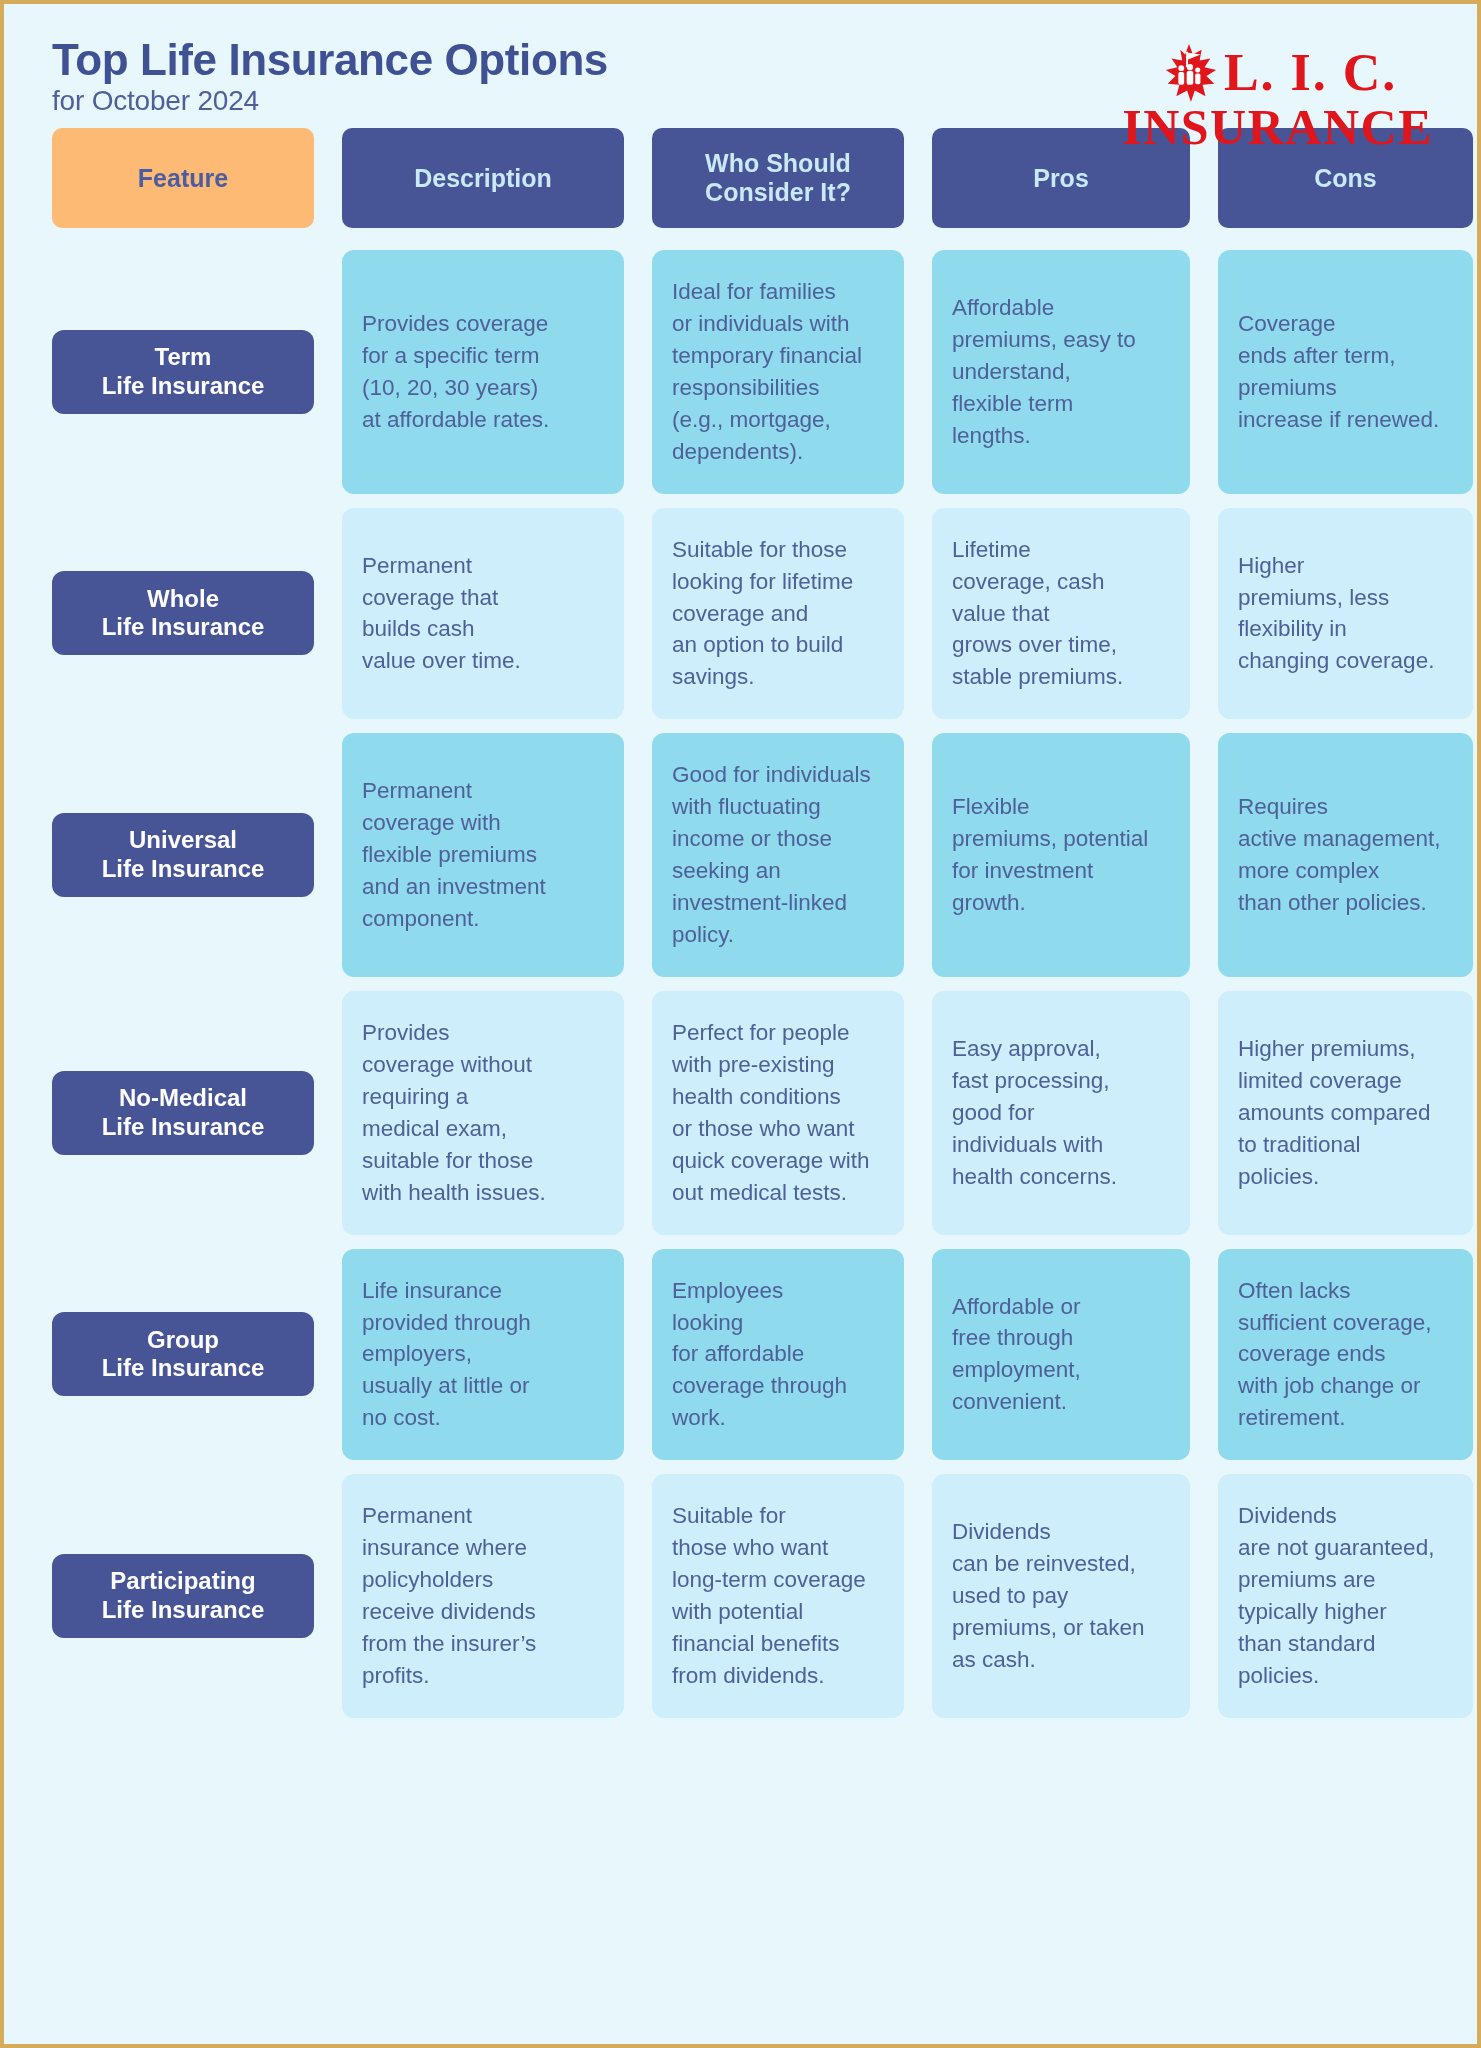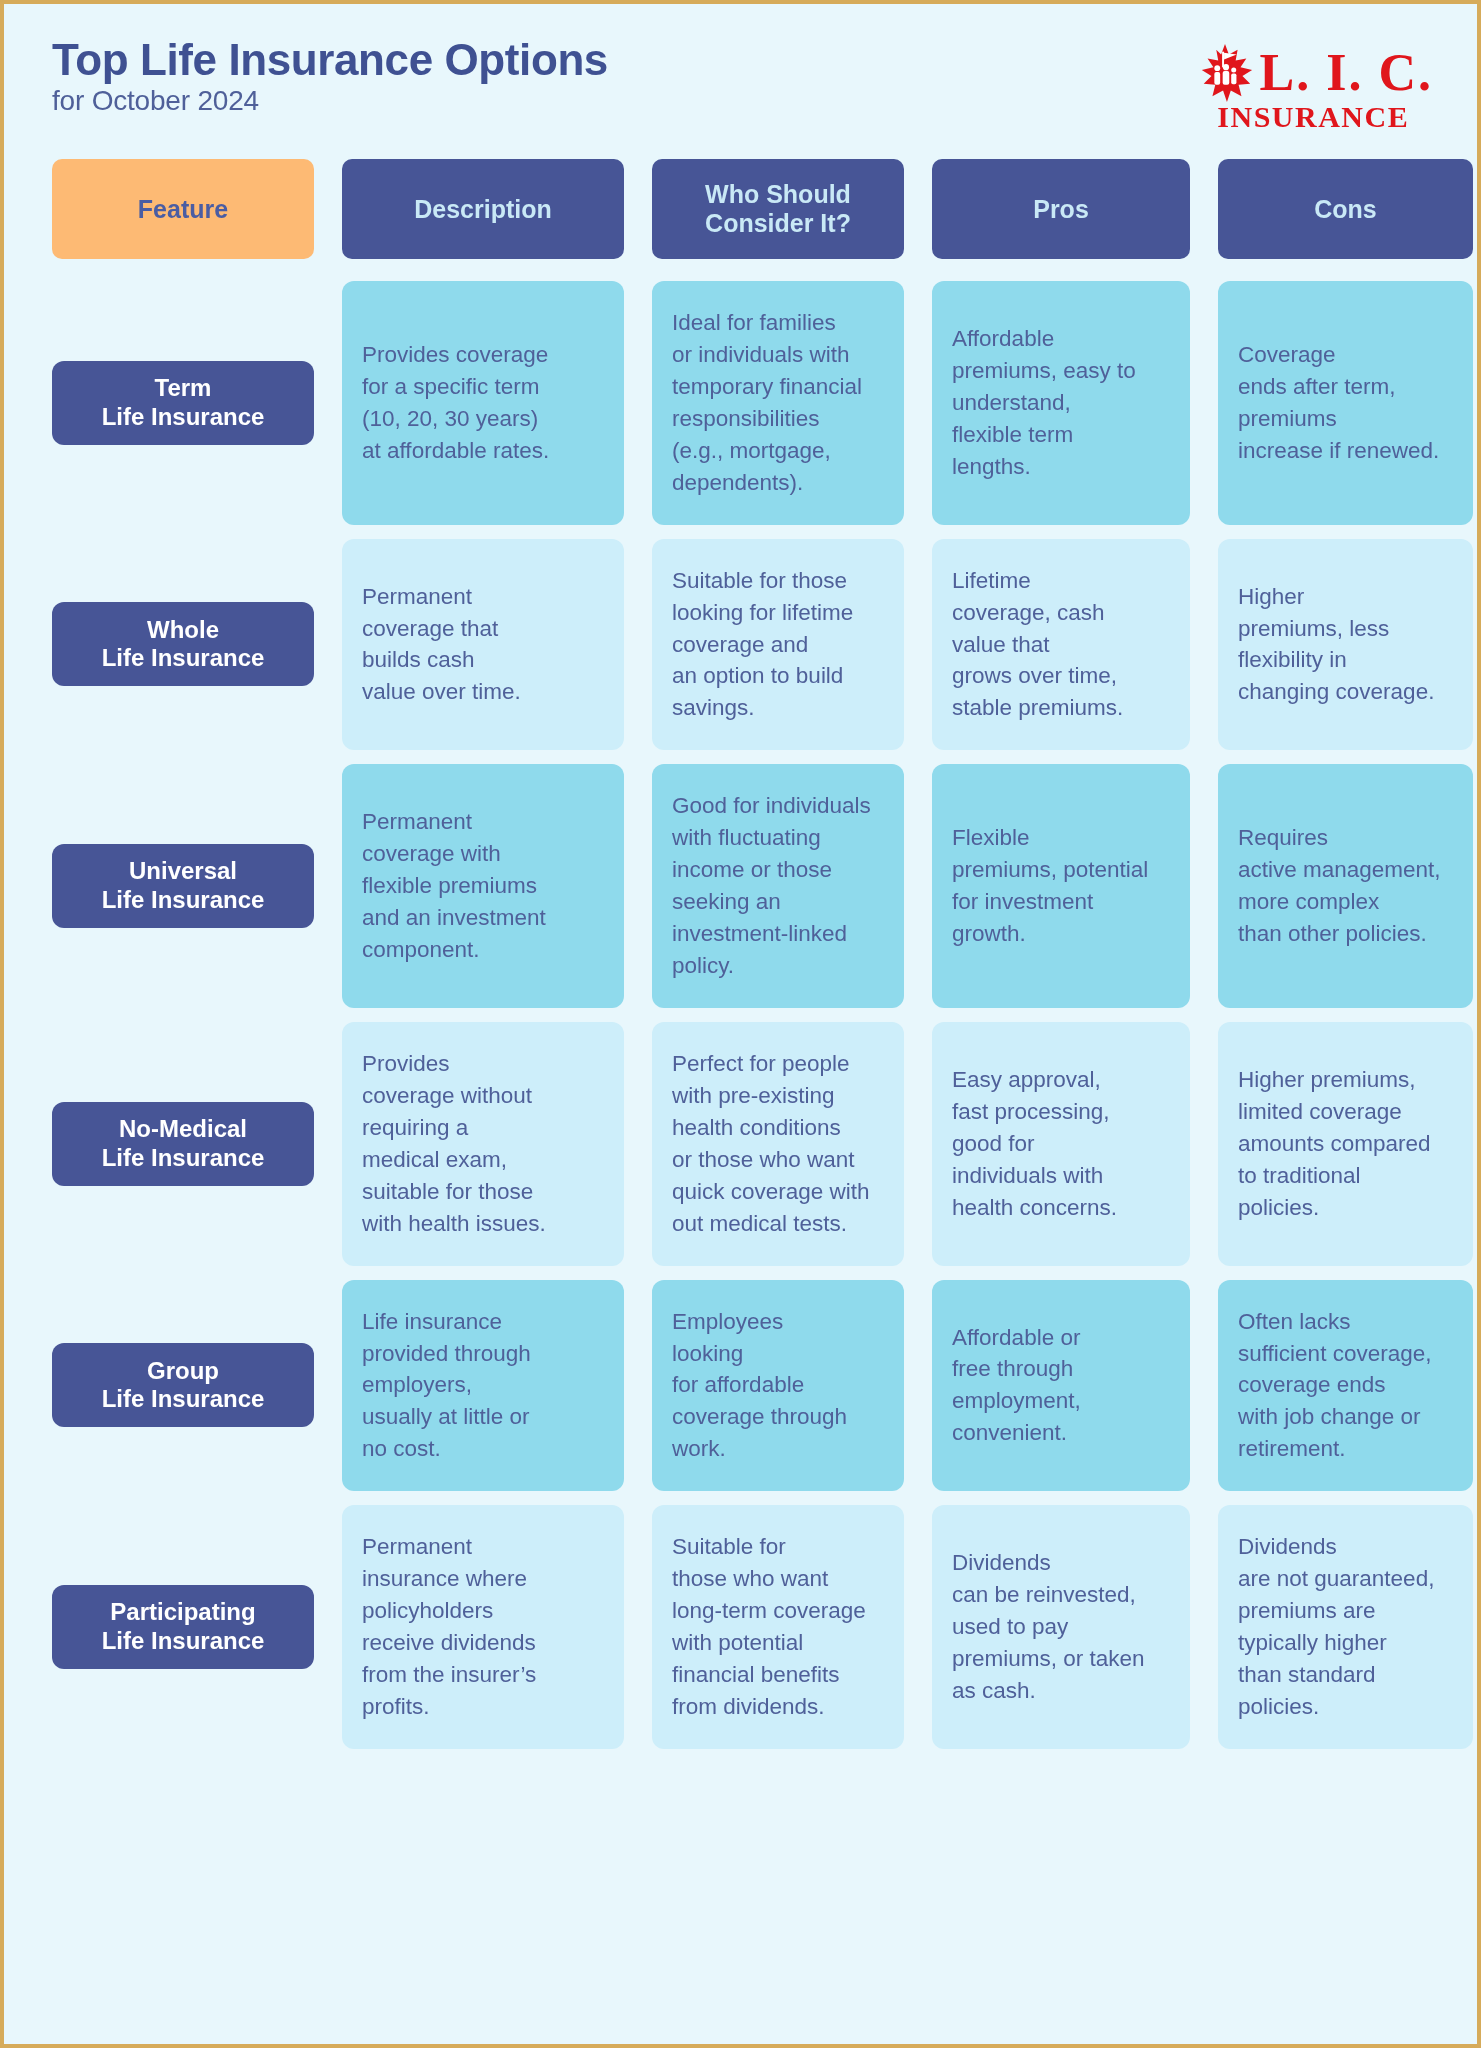--- a/index.html
+++ b/index.html
@@ -16,21 +16,21 @@
     width: 1481px;
     height: 2048px;
     background: #e8f7fc;
     border: 4px solid #d6ab5a;
     overflow: hidden;
   }
 
   
   .header {
     position: relative;
-    height: 155px;
+    height: 124px;
     padding: 32px 44px 0 48px;
     display: flex;
     align-items: flex-start;
     justify-content: space-between;
   }
 
   .title-block { line-height: 1.08; }
 
   .title-line1 {
     font-size: 44px;
@@ -65,21 +65,21 @@
   .logo-lic {
     font-family: "Liberation Serif", serif;
     font-size: 52px;
     font-weight: bold;
     color: #e0161c;
     letter-spacing: 2px;
     line-height: 1;
   }
   .logo-insurance {
     font-family: "Liberation Serif", serif;
-    font-size: 30px;
+    font-size: 50px;
     font-weight: bold;
     color: #e0161c;
     letter-spacing: 1.5px;
     line-height: 1;
     margin-top: -2px;
   }
 
   
   .table {
     padding: 0 44px 0 48px;

